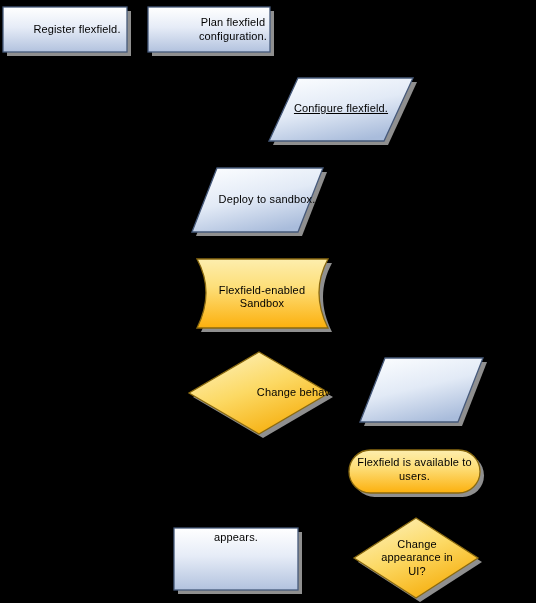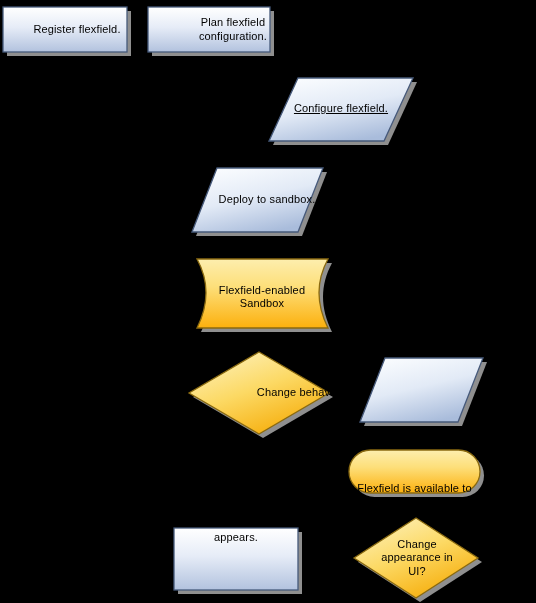--- a/index.html
+++ b/index.html
@@ -130,21 +130,21 @@
 
   <div class="node-label" style="left:203px;top:260px;width:118px;height:74px;">
     <span>Flexfield-enabled Sandbox</span>
   </div>
 
   <div class="node-label" style="left:209px;top:368px;width:100px;height:50px;margin-left:44px;">
     <span>Change behavior?</span>
   </div>
 
 
-  <div class="node-label" style="left:352px;top:475px;width:125px;height:41px;">
+  <div class="node-label" style="left:352px;top:449px;width:125px;height:41px;">
     <span>Flexfield is available to users.</span>
   </div>
 
   <div class="node-label" style="left:177px;top:500px;width:118px;height:48px;">
     <span>Customize the UI page where the flexfield appears.</span>
   </div>
 
   <div class="node-label" style="left:372px;top:530px;width:90px;height:56px;justify-content:flex-end;">
     <span>Change appearance in UI?</span>
   </div>

